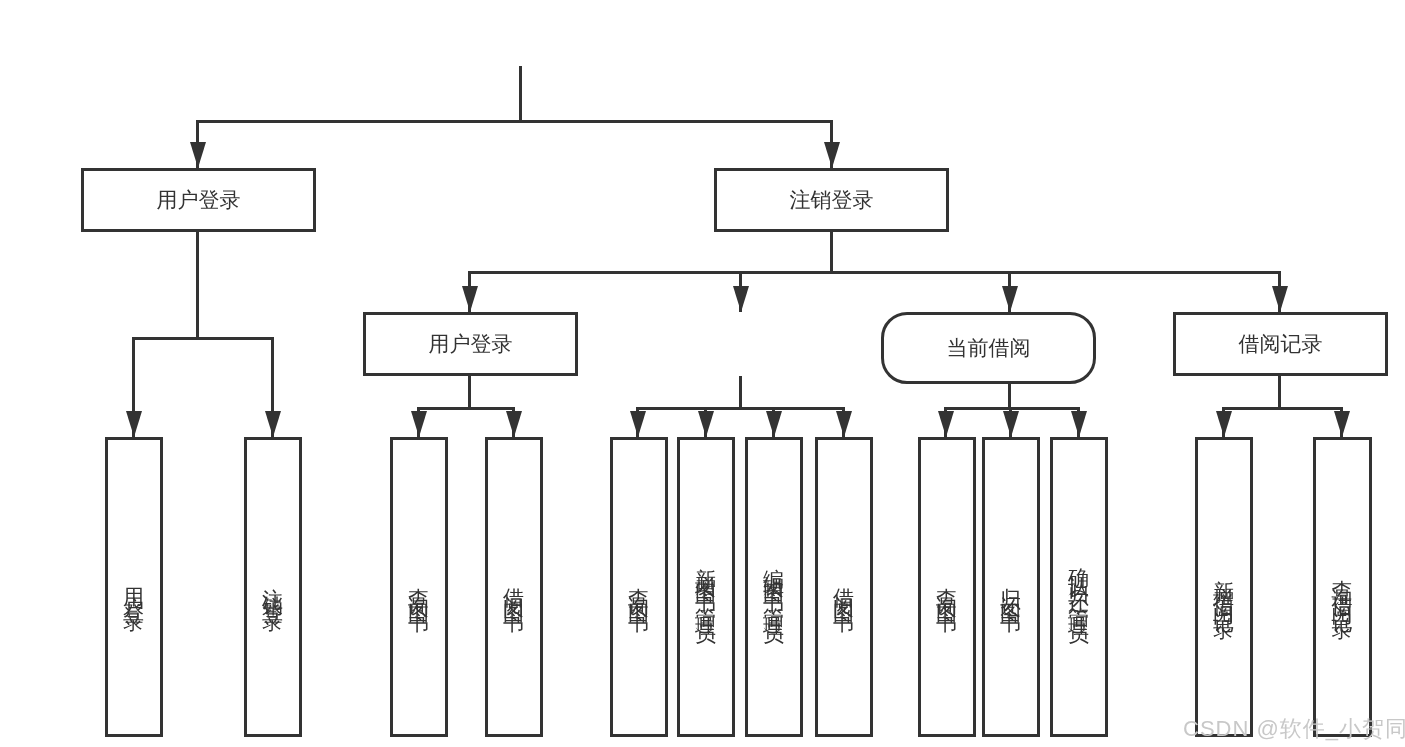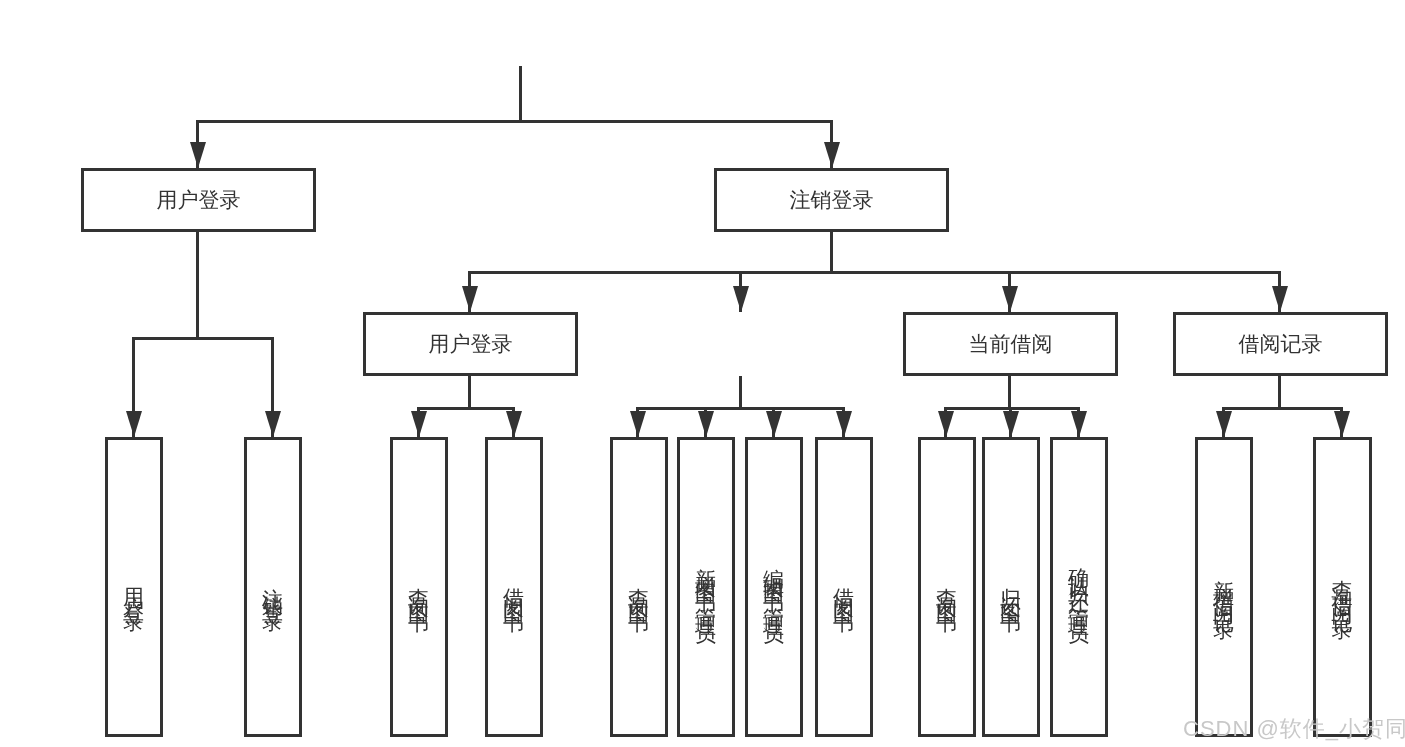--- a/index.html
+++ b/index.html
@@ -63,21 +63,21 @@
   <div class="vline" style="left:739px;top:271px;height:41px;"></div>
   <div class="arrow" style="left:733px;top:286px;"></div>
   <div class="vline" style="left:1008px;top:271px;height:41px;"></div>
   <div class="arrow" style="left:1002px;top:286px;"></div>
   <div class="vline" style="left:1278px;top:271px;height:41px;"></div>
   <div class="arrow" style="left:1272px;top:286px;"></div>
 
   <div class="node" style="left:363px;top:312px;width:215px;height:64px;">
     <span>用户登录</span>
   </div>
-  <div class="node" style="left:903px;top:312px;width:215px;height:64px;">
+  <div class="node" style="left:881px;top:312px;width:215px;height:72px;border-radius:26px;">
     <span>当前借阅</span>
   </div>
   <div class="node" style="left:1173px;top:312px;width:215px;height:64px;">
     <span>借阅记录</span>
   </div>
 
   <div class="vline" style="left:468px;top:376px;height:31px;"></div>
   <div class="vline" style="left:739px;top:376px;height:31px;"></div>
   <div class="vline" style="left:1008px;top:376px;height:31px;"></div>
   <div class="vline" style="left:1278px;top:376px;height:31px;"></div>

